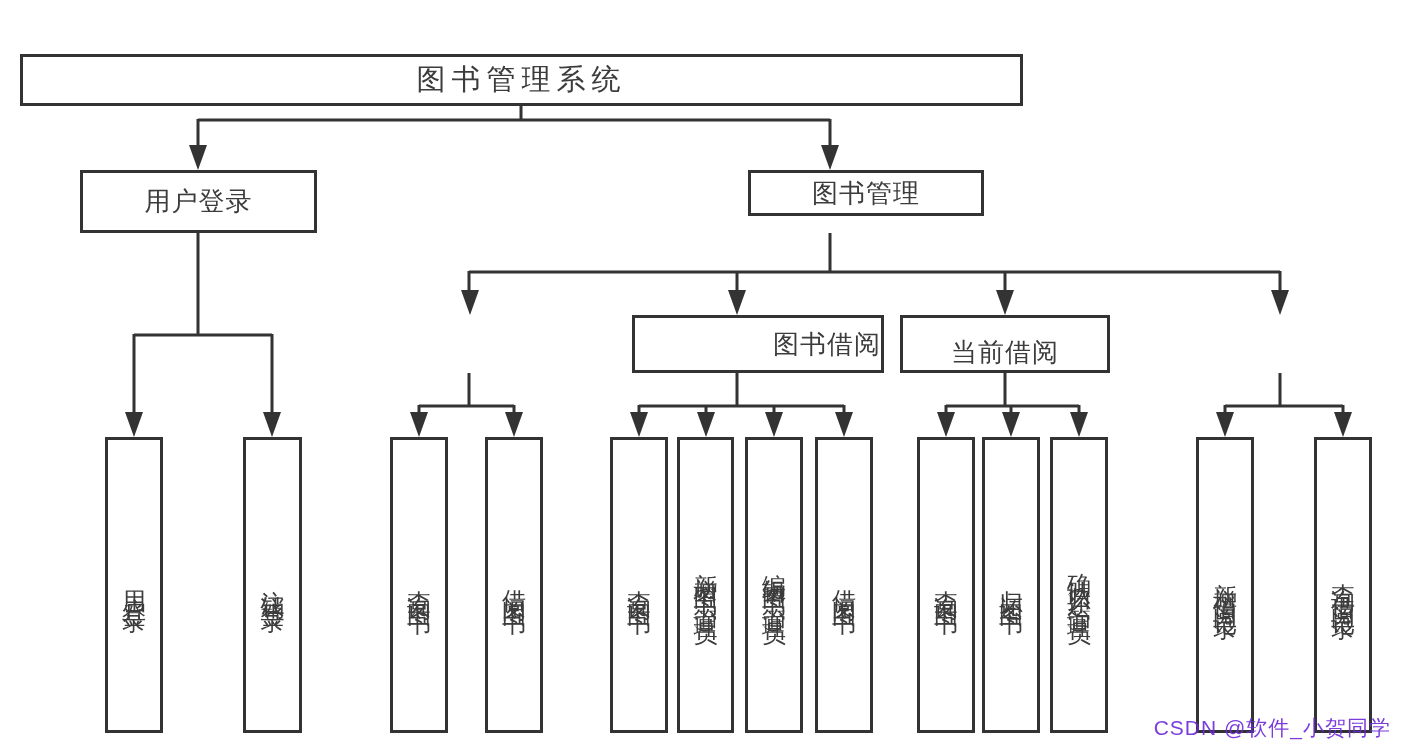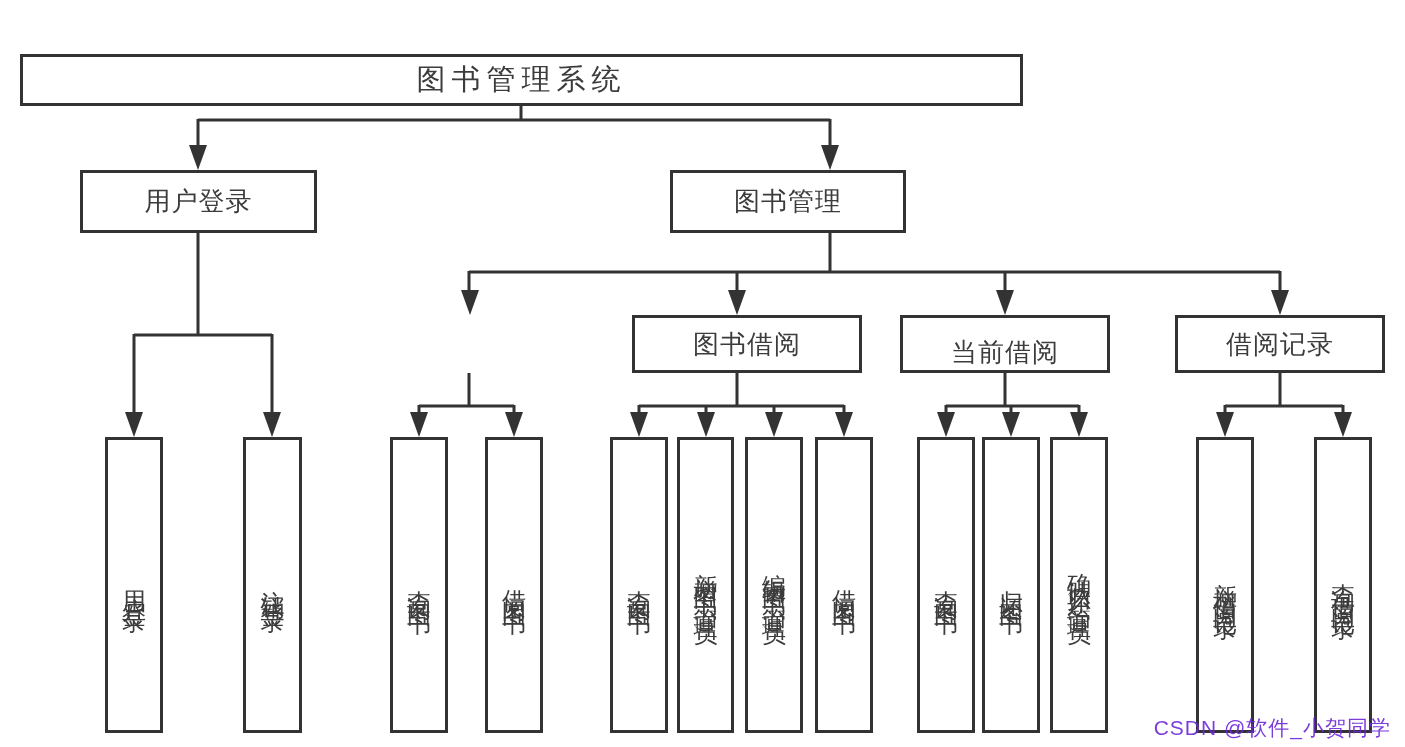--- a/index.html
+++ b/index.html
@@ -100,32 +100,29 @@
     </g>
   </svg>
 
   <div class="node title" style="left:20px; top:14px; width:1003px; height:52px;margin-top:40px;">
     <span>图书管理系统</span>
   </div>
 
   <div class="node h" style="left:80px; top:170px; width:237px; height:63px;">
     <span>用户登录</span>
   </div>
-  <div class="node h" style="left:670px; top:170px; width:236px; height:63px;">
+  <div class="node h" style="left:748px; top:170px; width:236px; height:46px;">
     <span>图书管理</span>
   </div>
 
-  <div class="node h" style="left:632px; top:315px; width:230px; height:58px;">
+  <div class="node h" style="left:632px; top:315px; width:252px; height:58px;justify-content:flex-end;">
     <span>图书借阅</span>
   </div>
   <div class="node h" style="left:900px; top:315px; width:210px; height:58px;align-items:flex-end;">
     <span>当前借阅</span>
-  </div>
-  <div class="node h" style="left:1175px; top:315px; width:210px; height:58px;">
-    <span>借阅记录</span>
   </div>
 
   <div class="node v" style="left:105px; top:437px; width:58px; height:296px;">
     <span>用户登录</span>
   </div>
   <div class="node v" style="left:243px; top:437px; width:59px; height:296px;">
     <span>注销登录</span>
   </div>
 
   <div class="node v" style="left:390px; top:437px; width:58px; height:296px;">

